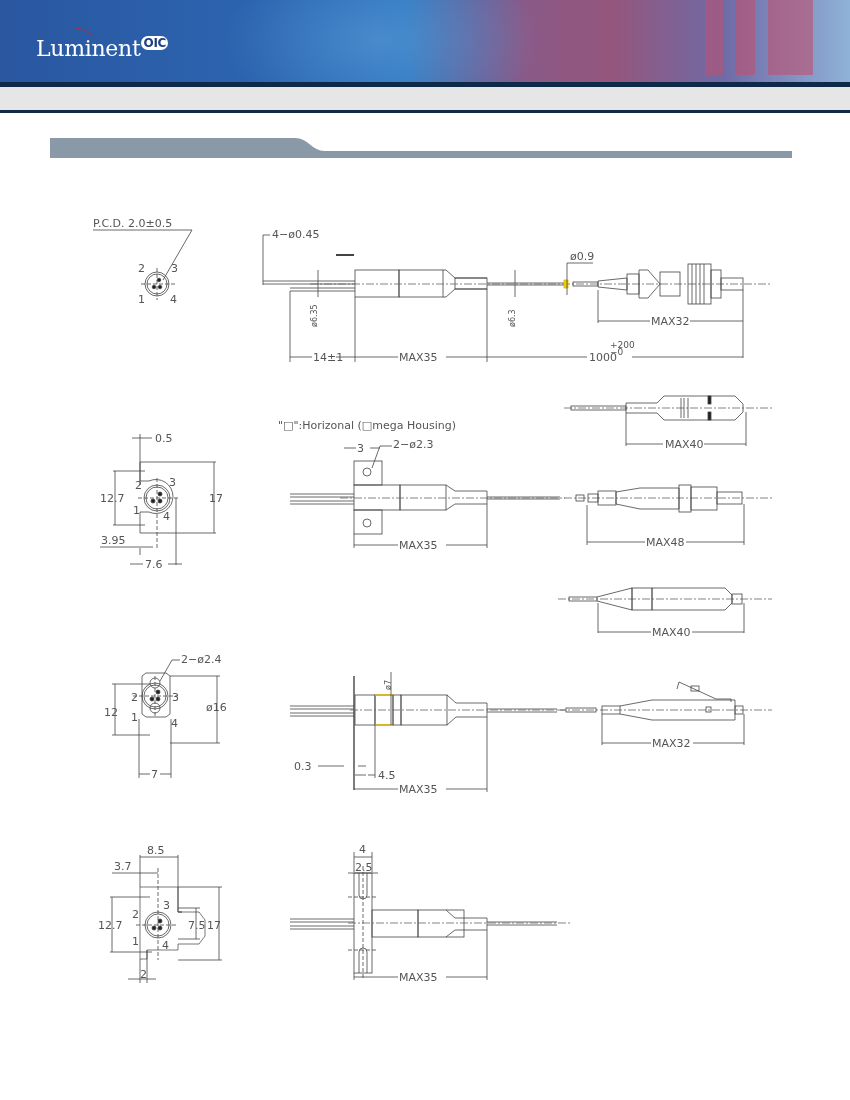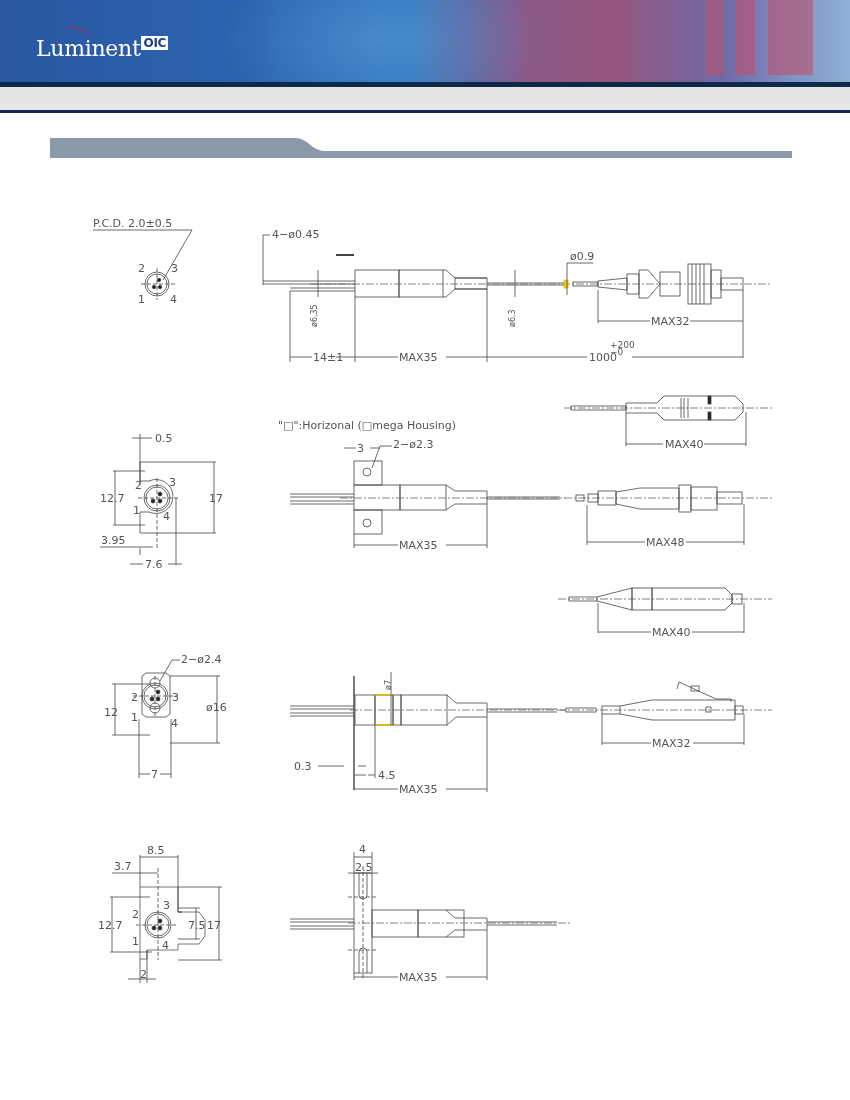--- a/index.html
+++ b/index.html
@@ -3,21 +3,21 @@
 <meta charset="utf-8">
 <style>
   html,body{margin:0;padding:0;background:#fff;}
   body{width:850px;height:1100px;position:relative;overflow:hidden;font-family:"DejaVu Sans",sans-serif;}
   .banner{position:absolute;left:0;top:0;width:850px;height:82px;
     background:linear-gradient(90deg,#2a57a0 0%,#2c64b0 30%,#2f78c0 48%,#8a5a88 62%,#95567c 72%,#6f6aa6 85%,#8fb2d8 100%);overflow:hidden;}
   .banner .glow{position:absolute;left:220px;top:-40px;width:320px;height:160px;border-radius:50%;
     background:radial-gradient(ellipse at center,rgba(120,180,230,.35),rgba(120,180,230,0) 70%);}
   .banner .stripe{position:absolute;top:0;height:75px;background:#c0506e;opacity:.8;}
   .logo{position:absolute;left:36px;top:36px;color:#fff;font-family:"DejaVu Serif",serif;font-size:22px;letter-spacing:-0.3px;display:flex;align-items:flex-start;}
-  .logo .oic{background:#fff;color:#1f3f80;font-size:12px;font-weight:bold;padding:0 2px;margin-left:1px;line-height:14px;font-family:"DejaVu Sans",sans-serif;}
+  .logo .oic{background:#fff;color:#1f3f80;font-size:12px;font-weight:bold;padding:0 2px;margin-left:1px;line-height:14px;font-family:"DejaVu Sans",sans-serif;border-radius:7px;}
   .logo .swoosh{position:absolute;left:30px;top:-8px;width:26px;height:10px;border-top:1.5px solid #c0233a;border-radius:50% 50% 0 0;transform:rotate(18deg);}
   .bar-dark1{position:absolute;left:0;top:82px;width:850px;height:5px;background:#0e2a48;}
   .bar-light{position:absolute;left:0;top:87px;width:850px;height:23px;background:#e6e6e6;}
   .bar-dark2{position:absolute;left:0;top:110px;width:850px;height:3px;background:#0e2a48;}
   .section-bar{position:absolute;left:50px;top:138px;}
   svg text{font-family:"DejaVu Sans",sans-serif;fill:#555;}
 </style>
 </head>
 <body>
 

